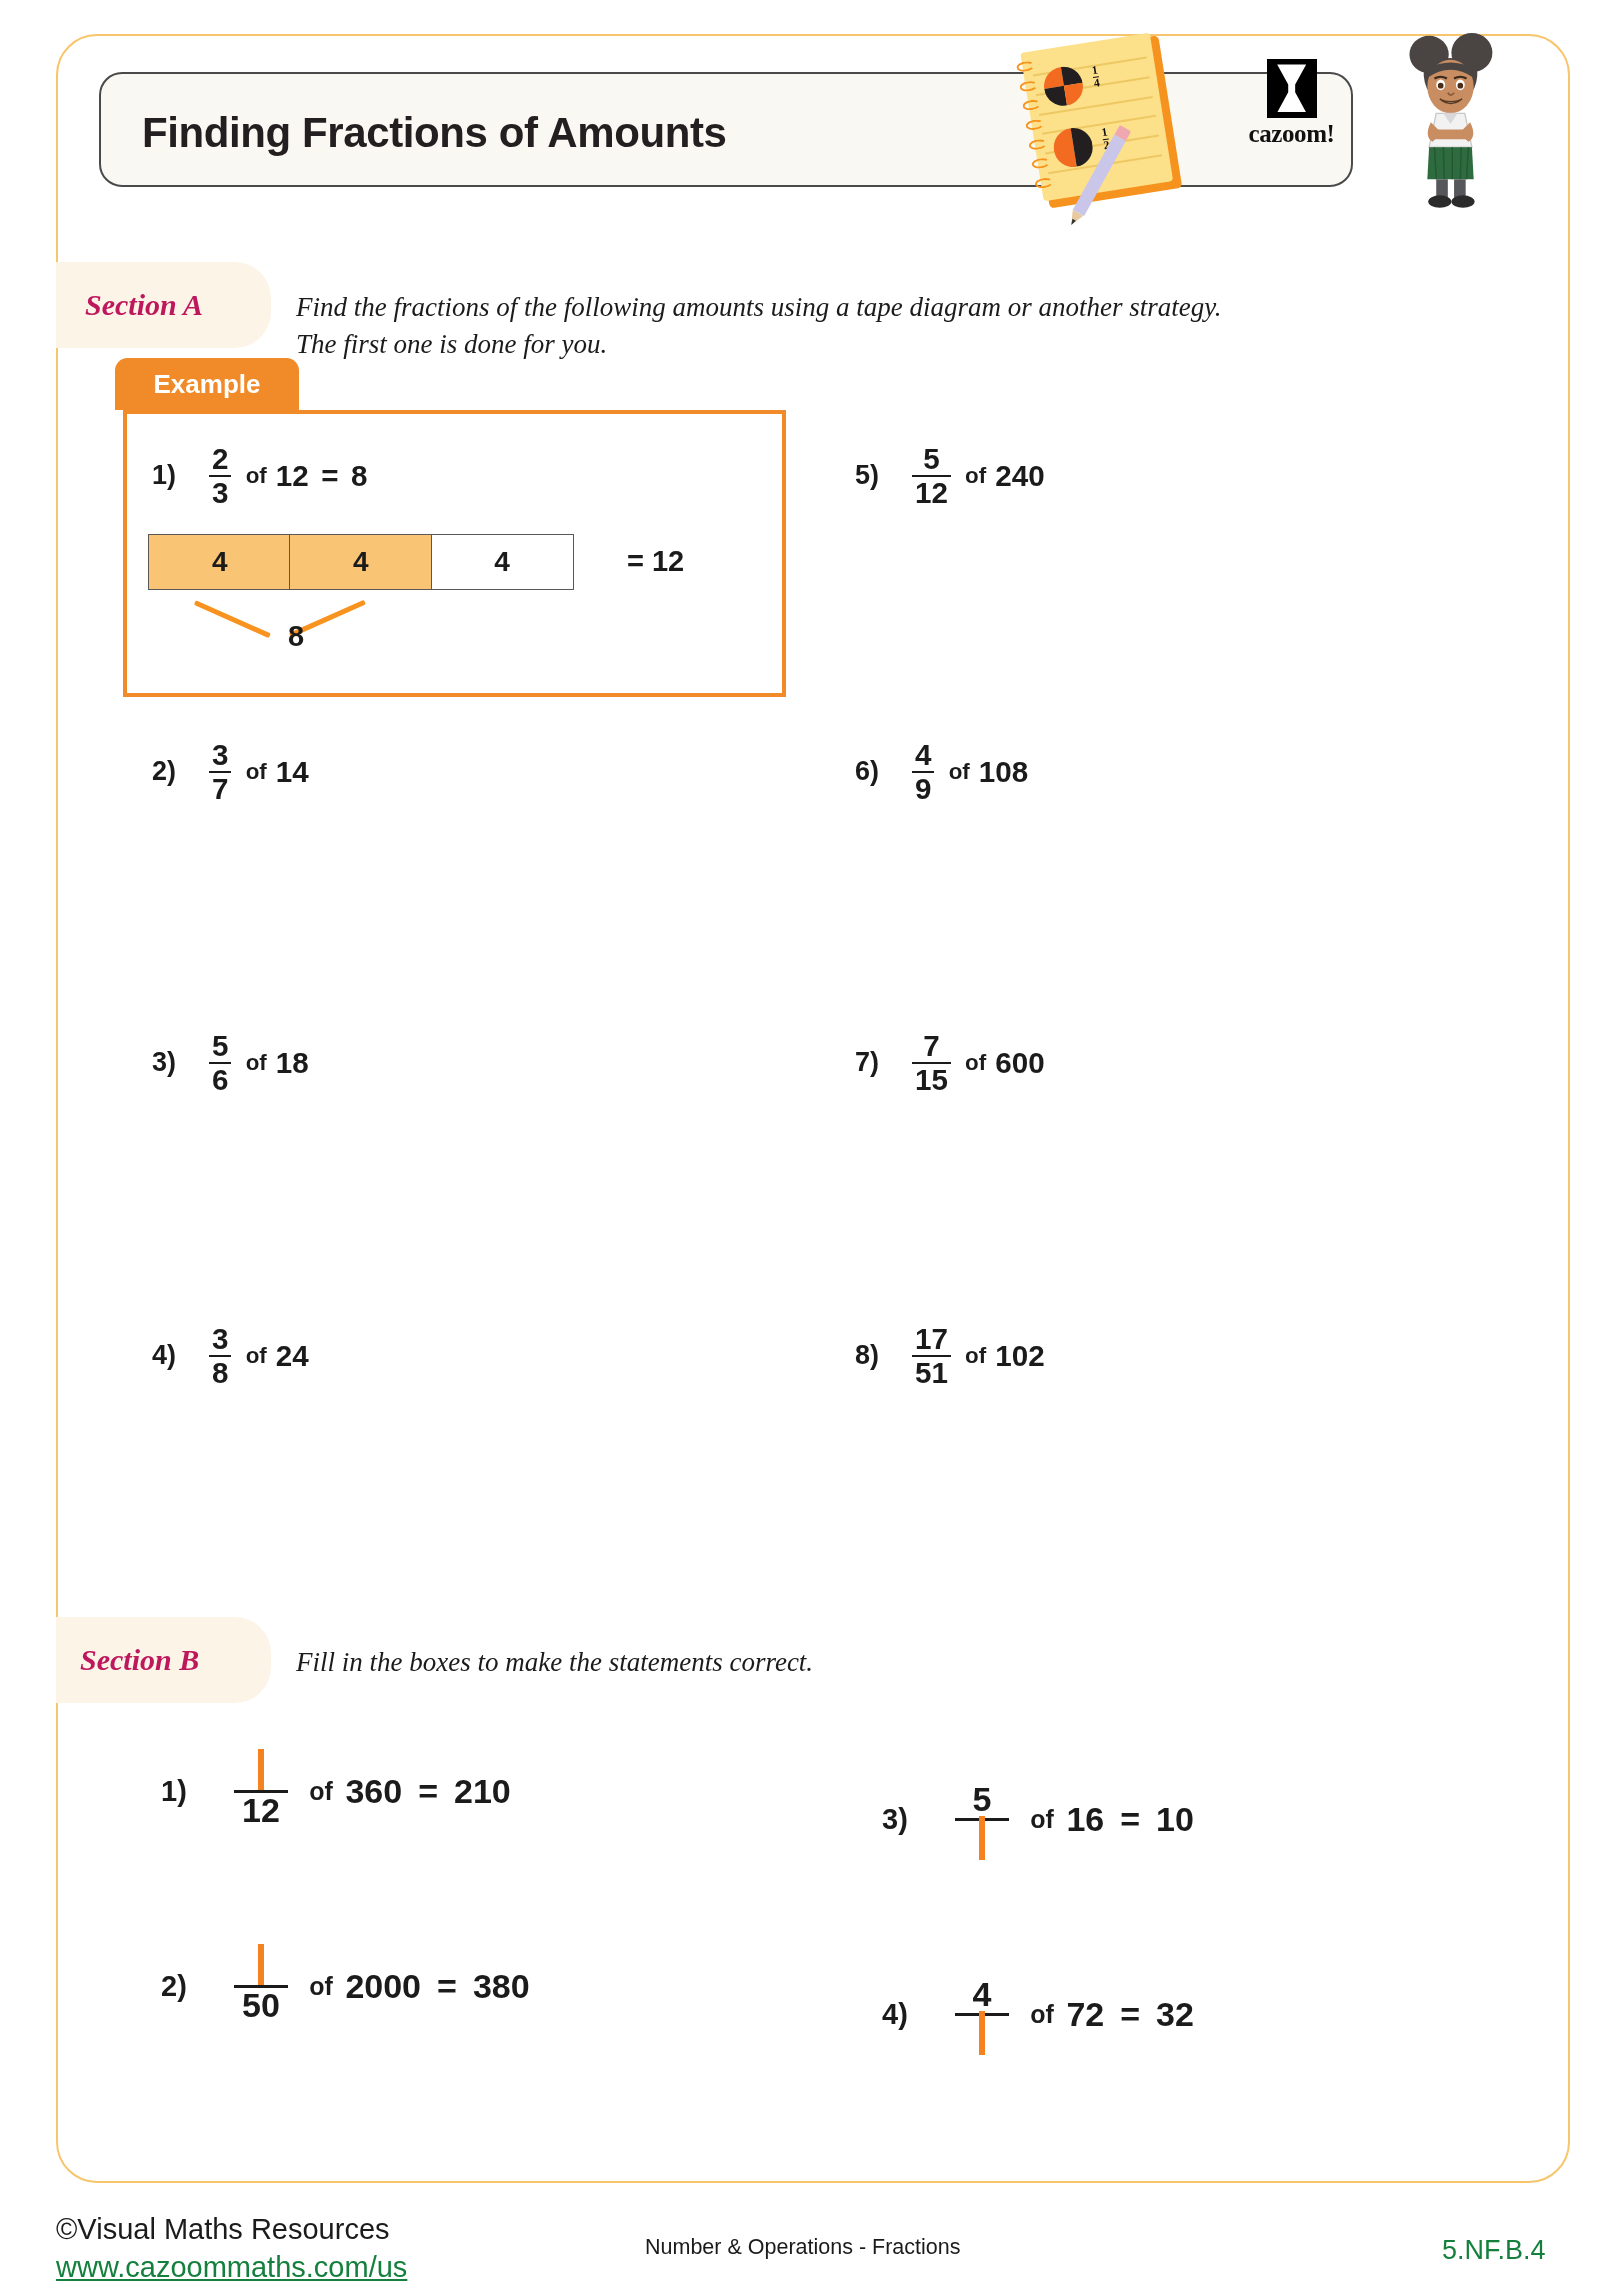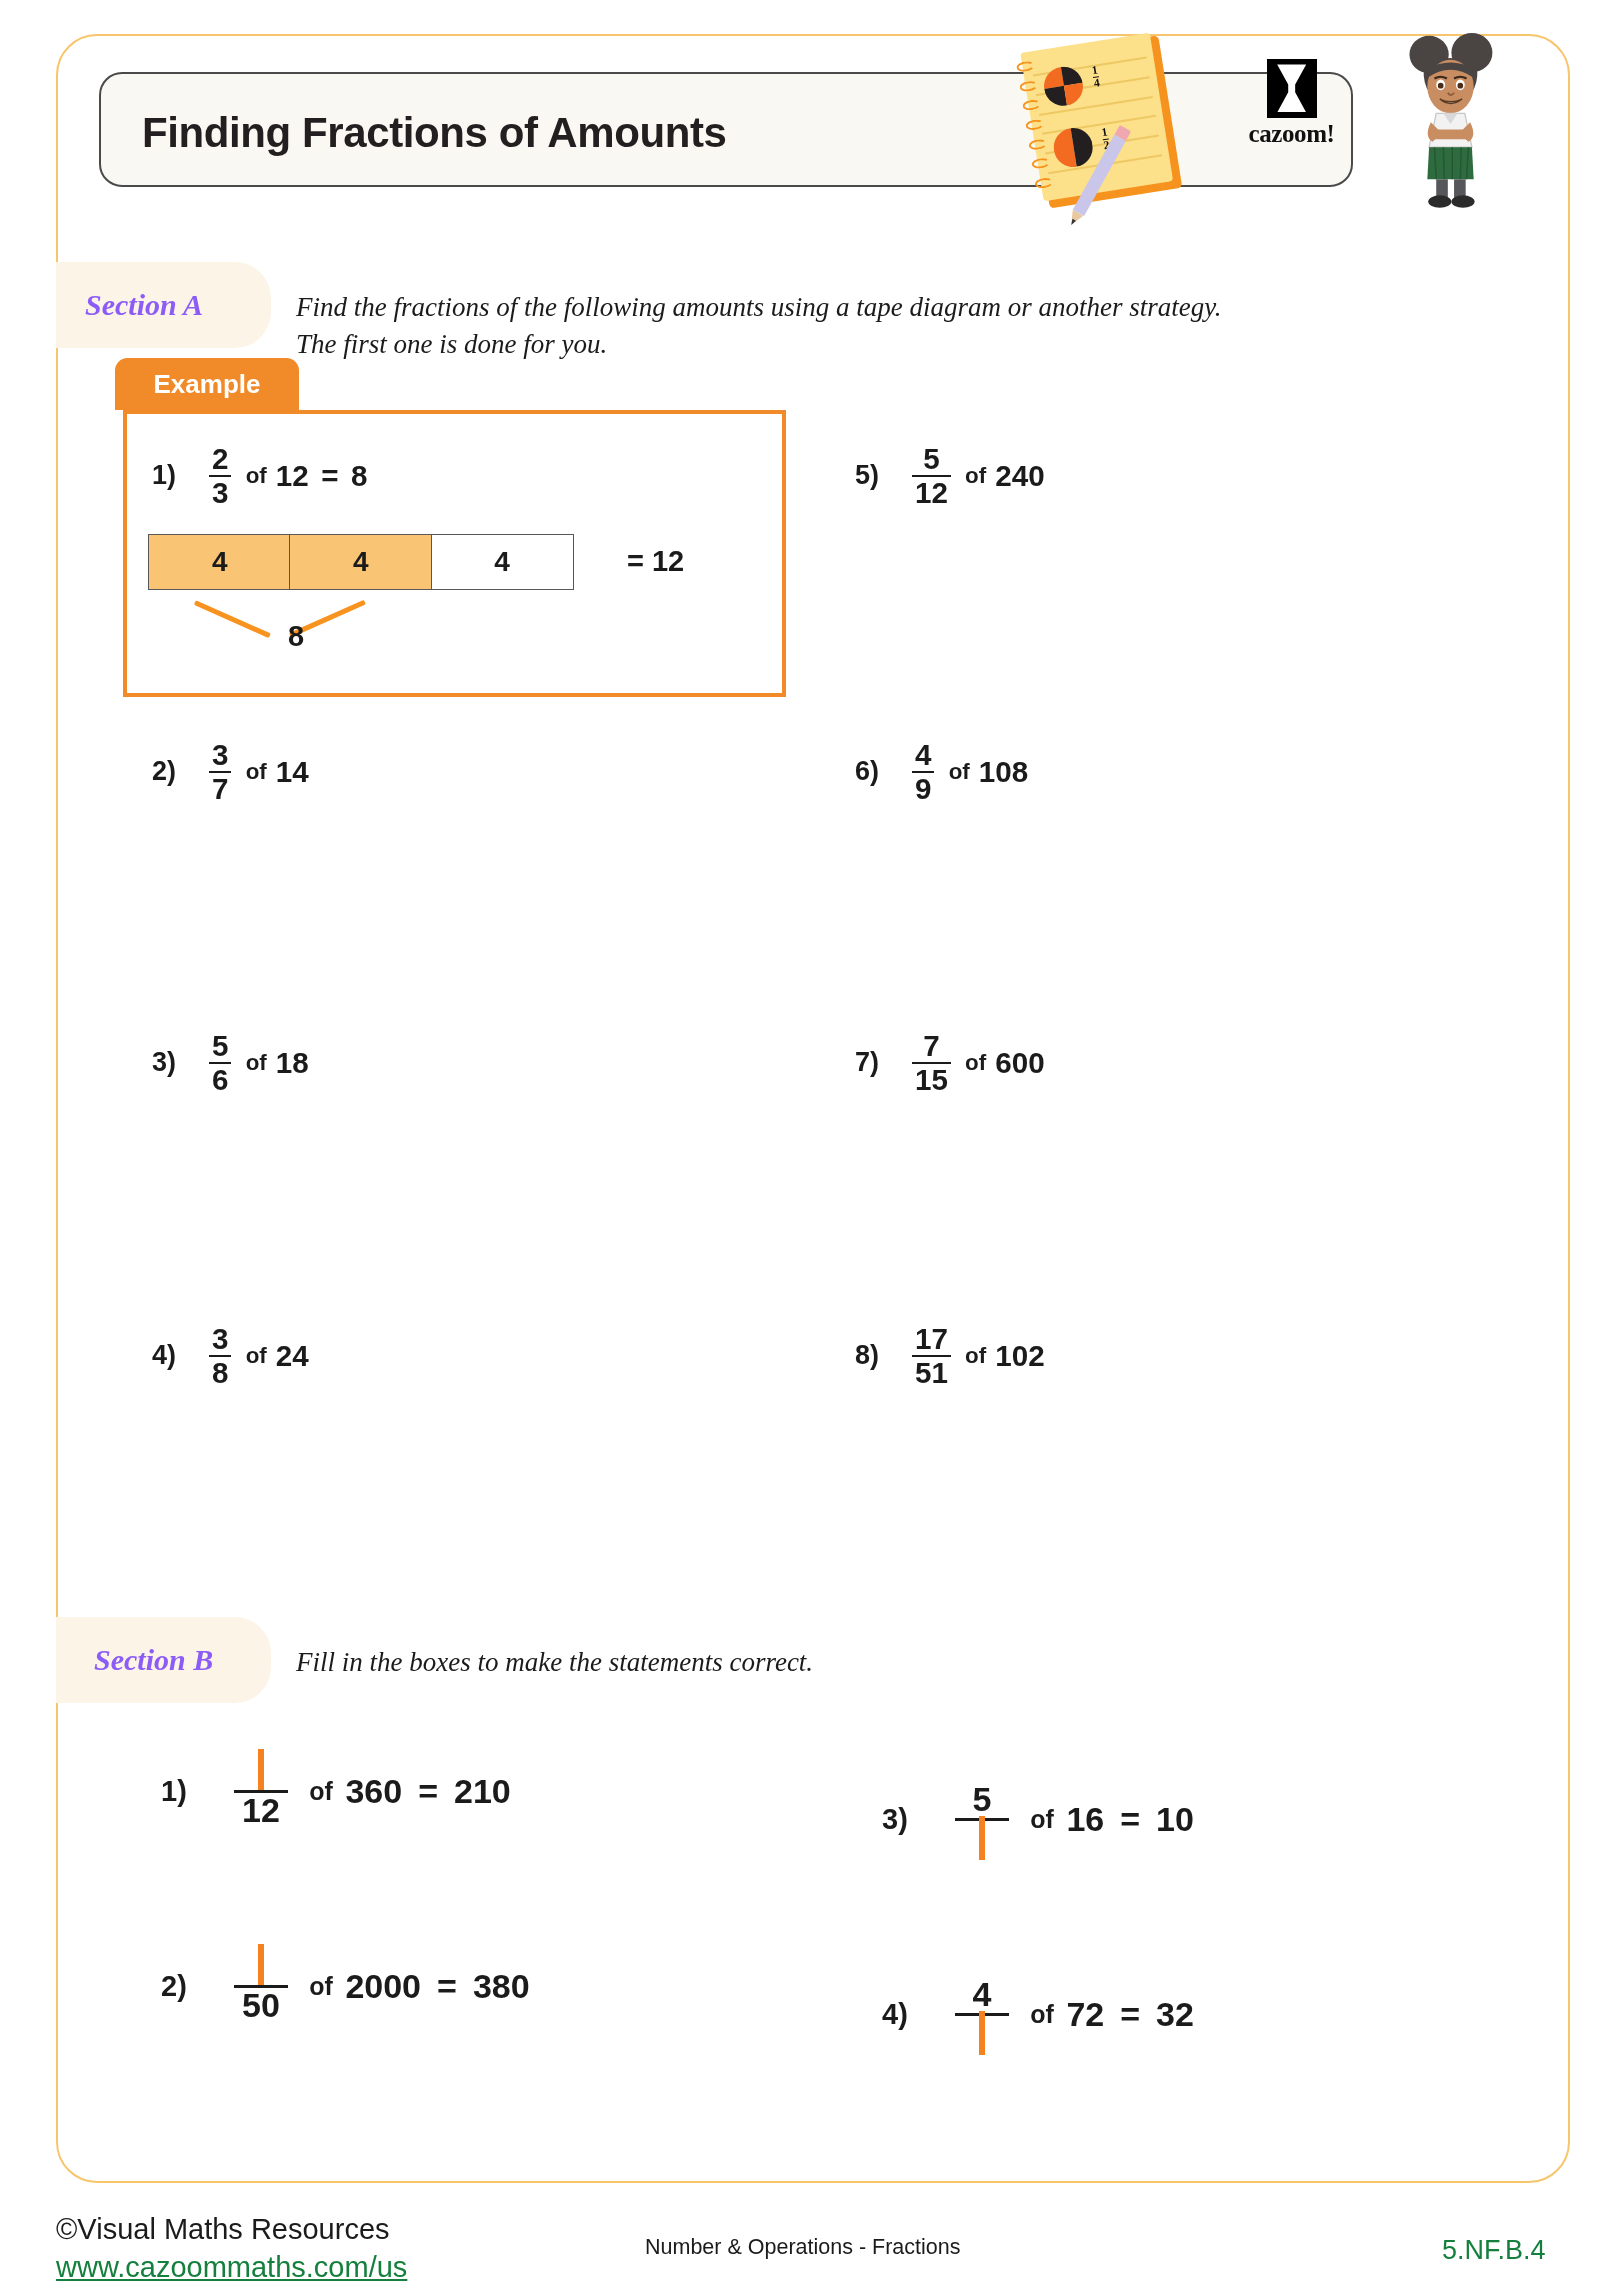--- a/index.html
+++ b/index.html
@@ -196,21 +196,21 @@
 
   
   .section-label {
     position: absolute;
     background: #FDF4E8;
     border-radius: 0 36px 36px 0;
     font-family: "Liberation Serif", serif;
     font-style: italic;
     font-weight: bold;
     font-size: 30px;
-    color: #8b5cf6;
+    color: #be185d;
     box-sizing: border-box;
   }
   .section-instr {
     position: absolute;
     font-family: "Liberation Serif", serif;
     font-style: italic;
     font-size: 27px;
     line-height: 1.36;
     color: #1B1B1B;
   }
@@ -600,21 +600,21 @@
 <div class="q" style="left:855px; top:1323px;">
   <span class="q-num">8)</span>
   <span class="fraction">
     <span class="num">17</span>
     <span class="den">51</span>
   </span>
   <span class="of">of</span>
   <span class="amount">102</span>
 </div>
 
-<div class="section-label" style="left:56px; top:1617px; width:215px; height:86px; padding-left:38px; line-height:86px;">
+<div class="section-label" style="left:56px; top:1617px; width:215px; height:86px; padding-left:24px; line-height:86px;">
   <span>Section B</span>
 </div>
 <div class="section-instr" style="left:296px; top:1644px; width:949px;">Fill in the boxes to make the statements correct.</div>
 
 <div class="bq" style="left:161px; top:1754px;">
   <span class="bq-num">1)</span>
   <span class="b-fraction">
     <span class="num"><span class="ans-box"></span></span>
     <span class="den">12</span>
   </span>

